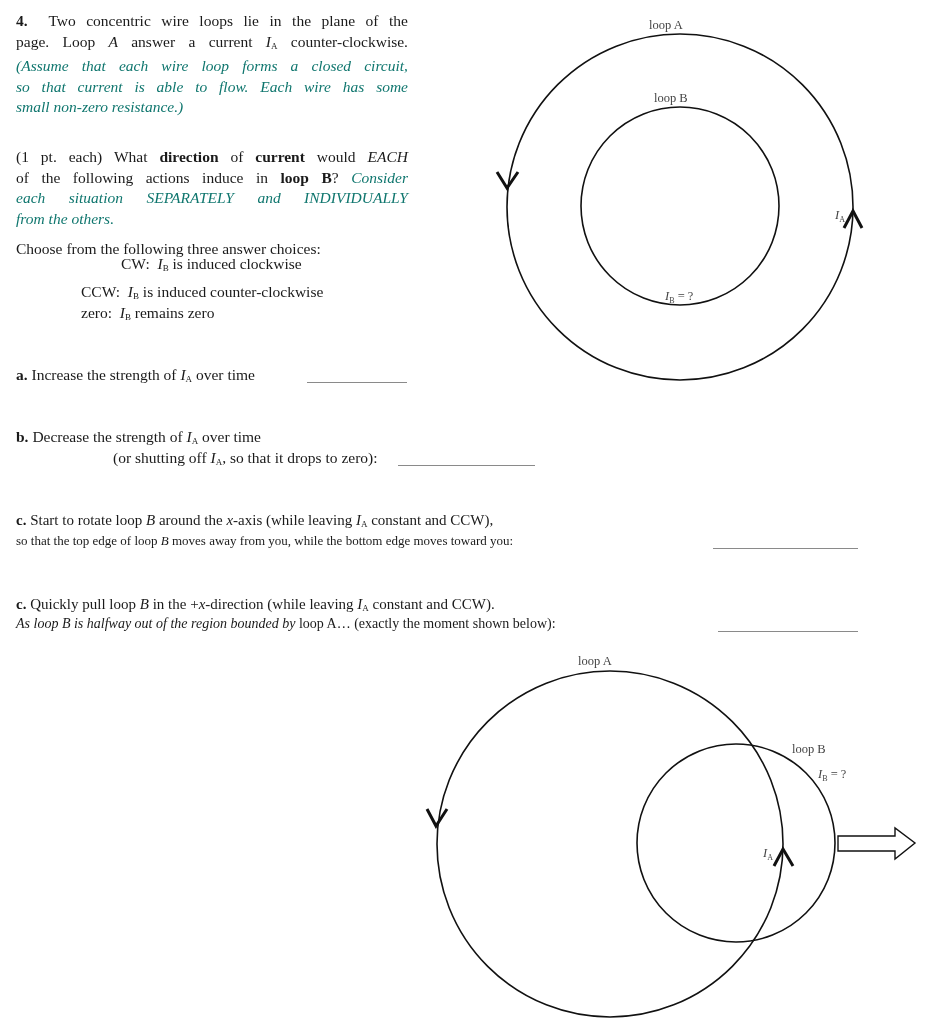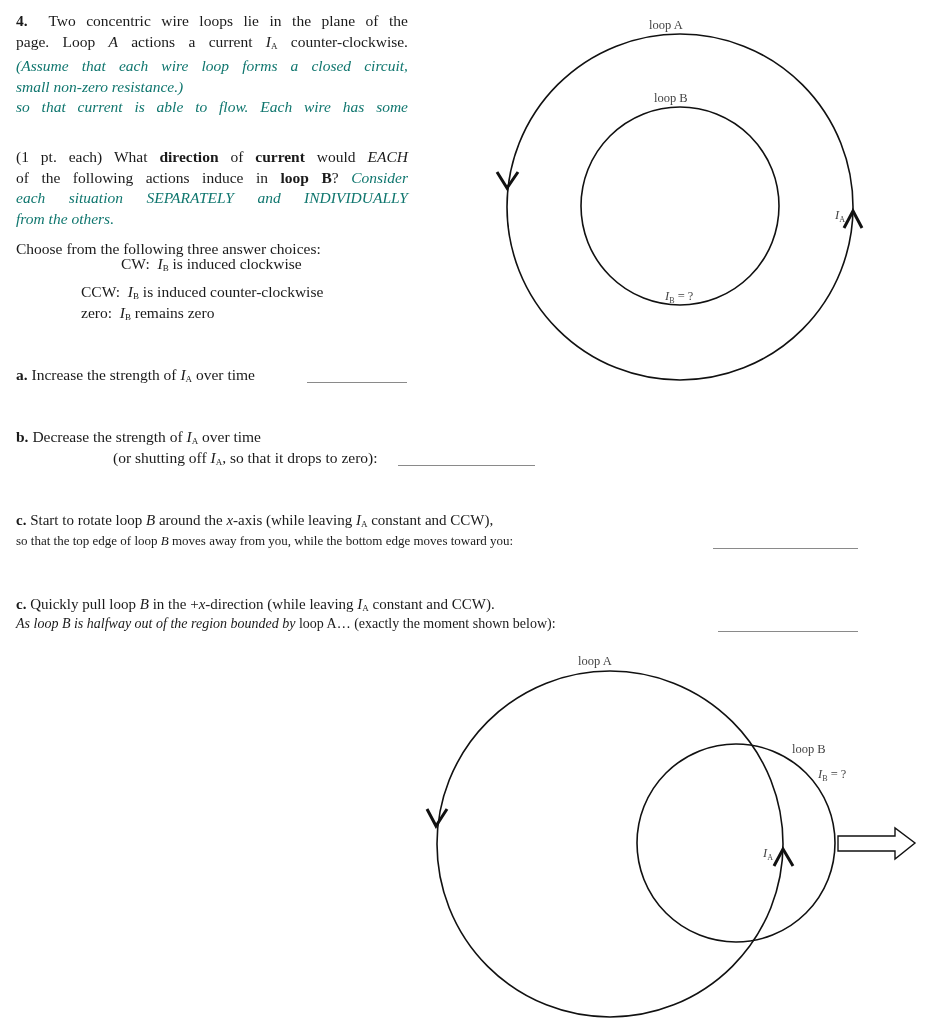--- a/index.html
+++ b/index.html
@@ -22,24 +22,24 @@
   sub { font-size: 9px; vertical-align: -2px; font-style: normal; }
   .iv { font-style: italic; }
   svg { position: absolute; left: 0; top: 0; }
   .dlabel { font-family: "Liberation Serif", "DejaVu Serif", serif; font-size: 12.5px; fill: #444; }
 </style>
 </head>
 <body>
 
 <div class="abs txt intro">
   <span class="line"><span class="b">4.</span>&nbsp; <span>Two concentric wire loops lie in the plane of the</span></span>
-  <span class="line"><span>page.  Loop </span><span class="iv">A</span><span> actions a current </span><span class="iv">I</span><sub>A</sub><span> counter-clockwise.</span></span>
+  <span class="line"><span>page.  Loop </span><span class="iv">A</span><span> answer a current </span><span class="iv">I</span><sub>A</sub><span> counter-clockwise.</span></span>
   <span class="line it">(Assume that each wire loop forms a closed circuit,</span>
+  <span class="line it">so that current is able to flow.  Each wire has some</span>
   <span class="line it last">small non-zero resistance.)</span>
-  <span class="line it">so that current is able to flow.  Each wire has some</span>
 </div>
 
 <div class="abs txt intro" style="top:147px;">
   <span class="line"><span>(1 pt. each)  What </span><span class="b">direction</span><span> of </span><span class="b">current</span><span> would </span><span class="iv">EACH</span></span>
   <span class="line"><span>of the following actions induce in </span><span class="b">loop B</span><span>?  </span><span class="it">Consider</span></span>
   <span class="line it">each situation SEPARATELY and INDIVIDUALLY</span>
   <span class="line it last">from the others.</span>
 </div>
 
 <div class="abs txt choices-head">Choose from the following three answer choices:</div>

